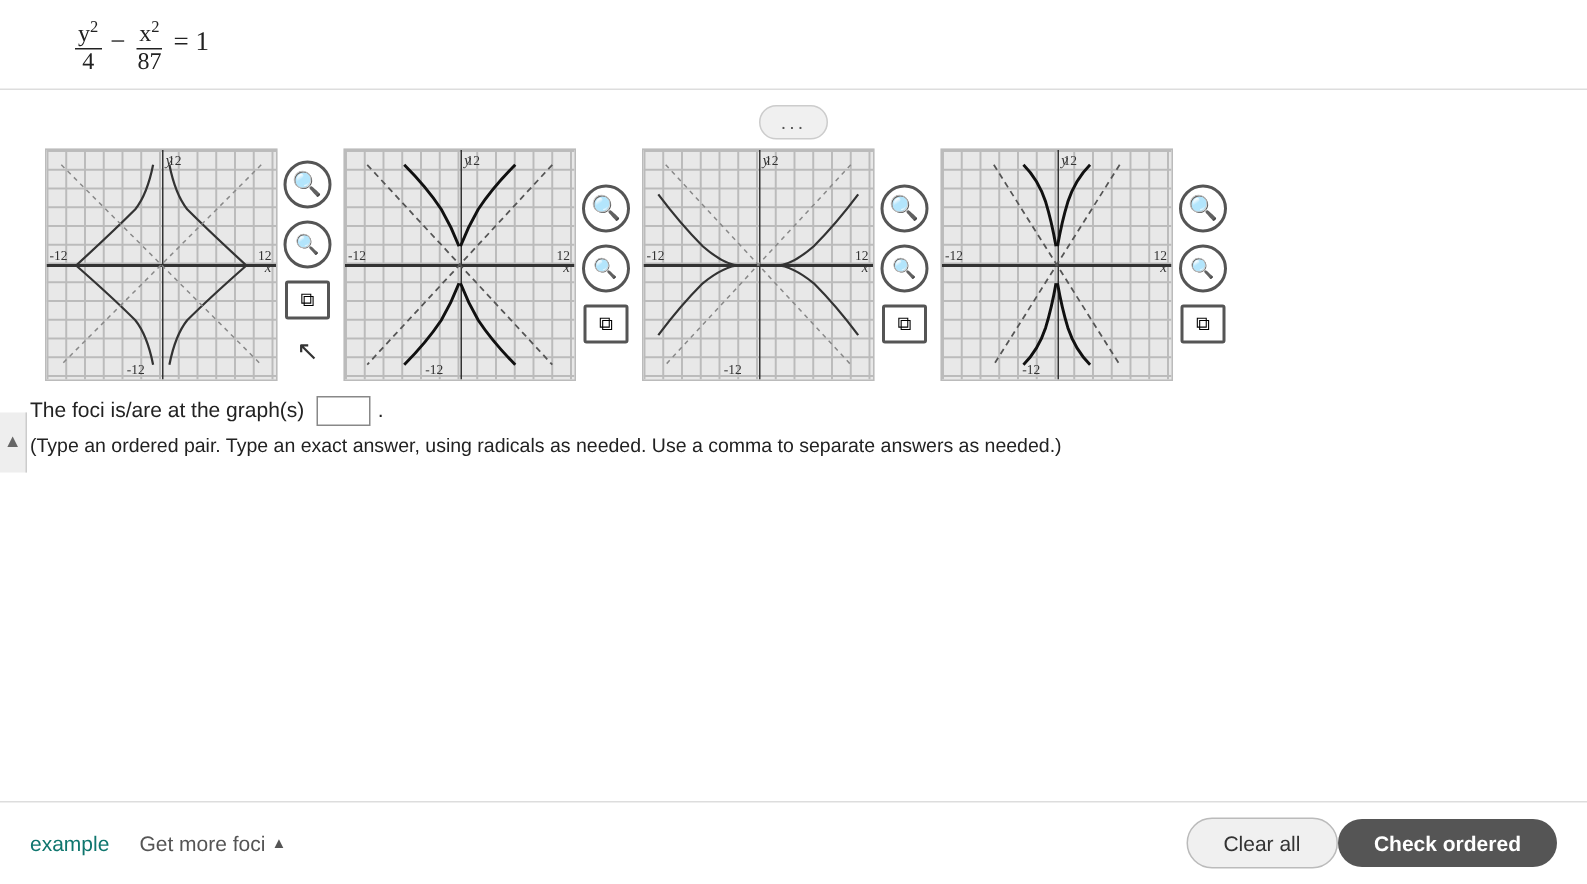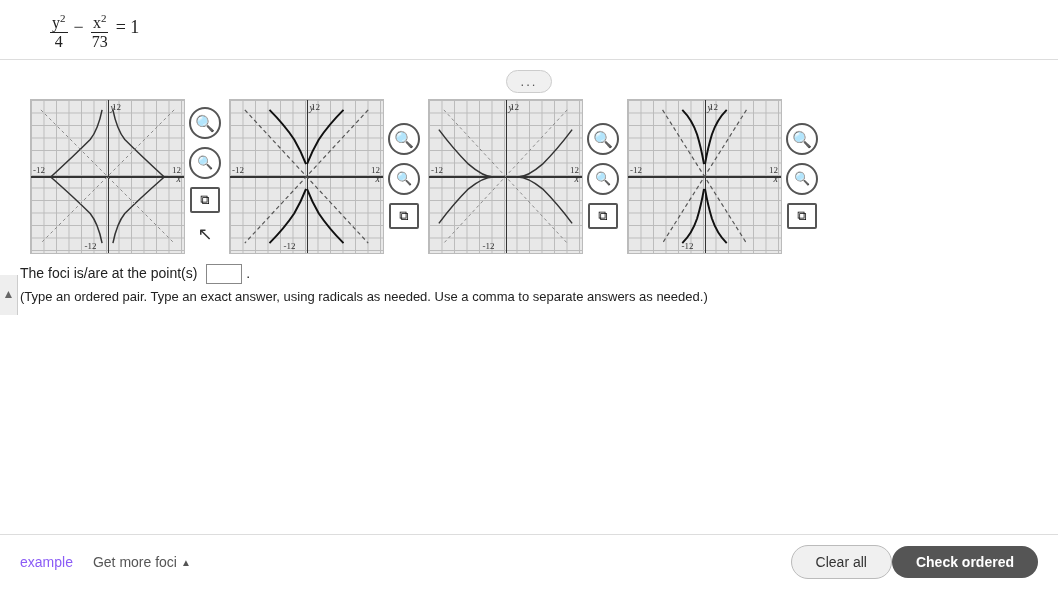--- a/index.html
+++ b/index.html
@@ -258,21 +258,21 @@
 
     .bottom-left {
       display: flex;
       align-items: center;
       gap: 20px;
     }
 
     .example-link {
       font-family: Arial, sans-serif;
       font-size: 14px;
-      color: #8b5cf6;
+      color: #0f766e;
       cursor: pointer;
       text-decoration: none;
     }
 
     .get-more-help {
       display: flex;
       align-items: center;
       gap: 4px;
       font-family: Arial, sans-serif;
       font-size: 14px;
@@ -361,21 +361,21 @@
 
   <div class="top-bar">
     <div class="equation">
       <div class="fraction">
         <span class="num">y<sup>2</sup></span>
         <span class="den">4</span>
       </div>
       <span class="eq-op">−</span>
       <div class="fraction">
         <span class="num">x<sup>2</sup></span>
-        <span class="den">73</span>
+        <span class="den">87</span>
       </div>
       <span class="eq-op">= 1</span>
     </div>
   </div>
 
   <div class="main-content">
 
     <div class="ellipsis-bar">
       <button class="ellipsis-btn">...</button>
     </div>
@@ -521,21 +521,21 @@
           </div>
           <div class="icon-square">
             <span style="font-size:13px;">⧉</span>
           </div>
         </div>
       </div>
 
     </div>
 
     <div class="foci-section">
-      <span class="foci-text">The foci is/are at the point(s)</span>
+      <span class="foci-text">The foci is/are at the graph(s)</span>
       <input type="text" class="foci-input" style="">
       <span class="foci-text">.</span>
       <div class="foci-desc">(Type an ordered pair. Type an exact answer, using radicals as needed. Use a comma to separate answers as needed.)</div>
     </div>
 
   </div>
 
   <div class="bottom-bar">
     <div class="bottom-left">
       <span class="example-link">example</span>

